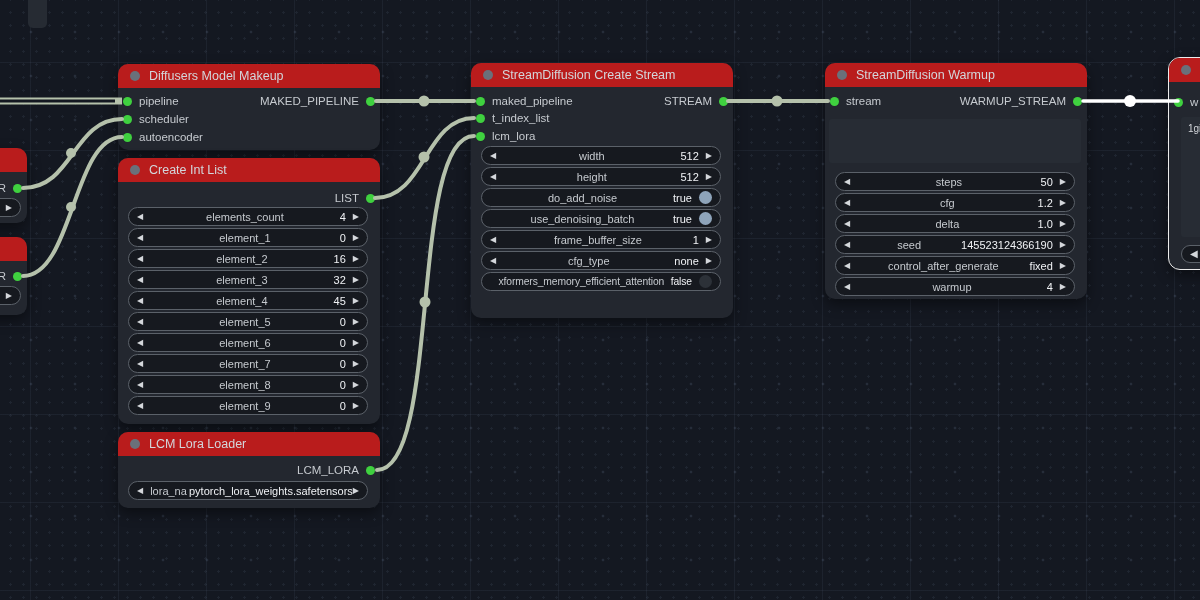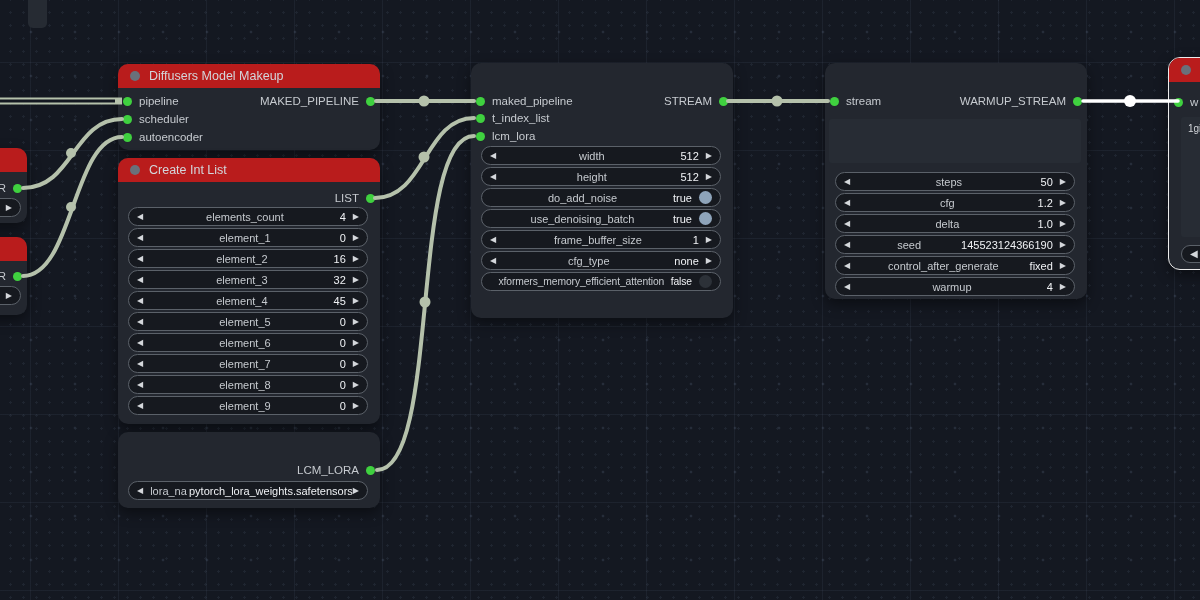--- a/index.html
+++ b/index.html
@@ -180,33 +180,41 @@
     </div>
     <div class="widget stepper" style="top:238px">
       <span class="arr">◀</span>
       <span class="wlabel">element_9</span>
       <span class="wvalue">0</span>
       <span class="arr">▶</span>
     </div>
   </div>
 
   <div class="node" style="left:118px;top:432px;width:262px;height:76px;">
+    <div class="node-header">
+      <span class="hdot"></span>
+      <span class="title">LCM Lora Loader</span>
+    </div>
     <div class="port out" style="top:29px">
       <span>LCM_LORA</span>
       <span class="pdot"></span>
     </div>
     <div class="widget stepper" style="top:49px">
       <span class="arr">◀</span>
       <span class="lora-label">lora_na</span>
       <span class="lora-value">pytorch_lora_weights.safetensors</span>
       <span class="arr">▶</span>
     </div>
   </div>
 
   <div class="node" style="left:471px;top:63px;width:262px;height:255px;">
+    <div class="node-header">
+      <span class="hdot"></span>
+      <span class="title">StreamDiffusion Create Stream</span>
+    </div>
     <div class="port in" style="top:29px">
       <span class="pdot"></span>
       <span>maked_pipeline</span>
     </div>
     <div class="port in" style="top:46px">
       <span class="pdot"></span>
       <span>t_index_list</span>
     </div>
     <div class="port in" style="top:64px">
       <span class="pdot"></span>
@@ -251,20 +259,24 @@
       <span class="arr">▶</span>
     </div>
     <div class="widget toggle tight" style="top:209px">
       <span class="wlabel">xformers_memory_efficient_attention</span>
       <span class="wvalue">false</span>
       <span class="tdot off"></span>
     </div>
   </div>
 
   <div class="node" style="left:825px;top:63px;width:262px;height:236px;">
+    <div class="node-header">
+      <span class="hdot"></span>
+      <span class="title">StreamDiffusion Warmup</span>
+    </div>
     <div class="port in" style="top:29px">
       <span class="pdot"></span>
       <span>stream</span>
     </div>
     <div class="port out" style="top:29px">
       <span>WARMUP_STREAM</span>
       <span class="pdot"></span>
     </div>
     <div class="panel" style="left:4px;right:6px;top:56px;height:44px;"></div>
     <div class="widget stepper" style="top:109px">

